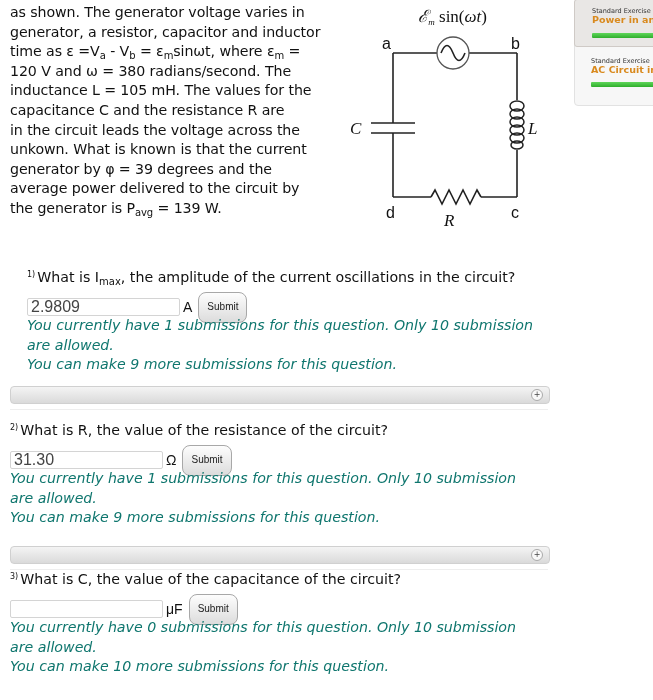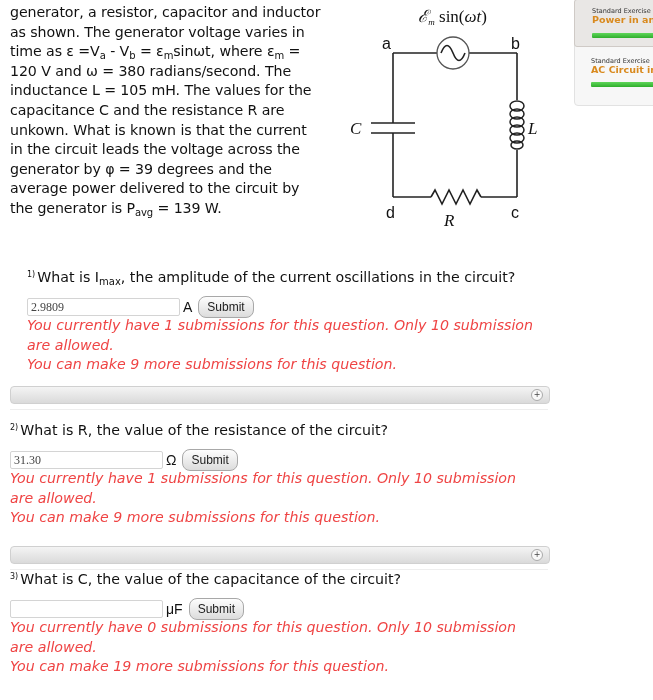--- a/index.html
+++ b/index.html
@@ -25,54 +25,54 @@
   .side-type { position:absolute; left:17px; font-size:6.5px; color:#333; white-space:nowrap; }
   .side-title { position:absolute; left:17px; font-size:9.5px; font-weight:bold; color:#d98a1e; white-space:nowrap; }
   .side-bar { position:absolute; left:17px; width:80px; height:5px; background:linear-gradient(#5fd65a,#2fae2c); border-radius:1px; }
   .question { position:absolute; left:10px; width:545px; }
   .q-label { font-size:14.2px; line-height:18px; white-space:nowrap; }
   .q-label sup { font-size:8px; vertical-align:5px; margin-right:2px; }
   .q-label sub { font-size:10px; vertical-align:-3px; line-height:0; }
   .answer-row { display:flex; align-items:center; height:18px; margin-top:12px; }
   .answer-input {
     width:145px; height:16px; border:1px solid #d4d4d4; border-radius:2px;
-    font-family:Liberation Serif, serif; font-size:12px; color:#444;
+    font-family:Liberation Sans, sans-serif; font-size:16px; color:#444;
     padding:8px 3px; box-sizing:border-box; width:153px; background:#fff; outline:none;
   }
   .unit { font-family:"Liberation Sans", sans-serif; font-size:14px; margin:0 6px 0 3px; }
   .submit-btn {
-    height:22px; padding:0 8px; border:1px solid #a8a8a8; border-radius:8px;
+    height:31px; padding:0 8px; border:1px solid #a8a8a8; border-radius:8px;
     background:linear-gradient(#fdfdfd,#dcdcdc); font-family:"Liberation Sans", sans-serif;
-    font-size:12px; color:#222; line-height:12px; cursor:pointer;
+    font-size:10px; color:#222; line-height:12px; cursor:pointer;
   }
-  .status { color:#ef4444; font-style:italic; font-size:14.2px; line-height:19.5px; }
+  .status { color:#0f766e; font-style:italic; font-size:14.2px; line-height:19.5px; }
   .hint-bar {
     position:absolute; left:10px; width:538px; height:16px;
     border:1px solid #d0d0d0; border-radius:4px;
     background:linear-gradient(#f4f4f4,#dadada);
   }
   .hint-icon {
     position:absolute; right:6px; top:2px; width:10px; height:10px; border-radius:50%;
     border:1px solid #aaa; background:#f8f8f8; font-size:8px; line-height:10px;
     text-align:center; color:#444;
   }
   .divider { position:absolute; left:10px; width:538px; height:1px; background:#eeeeee; }
 </style>
 </head>
 <body>
 
 <div class="problem-text">
+  <div>as shown. The generator voltage varies in</div>
   <div>generator, a resistor, capacitor and inductor</div>
-  <div>as shown. The generator voltage varies in</div>
   <div><span>time as ε =V</span><sub>a</sub><span> - V</span><sub>b</sub><span> = ε</span><sub>m</sub><span>sinωt, where ε</span><sub>m</sub><span> =</span></div>
   <div>120 V and ω = 380 radians/second. The</div>
   <div>inductance L = 105 mH. The values for the</div>
   <div>capacitance C and the resistance R are</div>
+  <div>in the circuit leads the voltage across the</div>
   <div>unkown. What is known is that the current</div>
-  <div>in the circuit leads the voltage across the</div>
   <div>generator by φ = 39 degrees and the</div>
   <div>average power delivered to the circuit by</div>
   <div><span>the generator is P</span><sub>avg</sub><span> = 139 W.</span></div>
 </div>
 
 <svg class="circuit" viewBox="0 0 205 240" xmlns="http://www.w3.org/2000/svg">
   <g stroke="#222" stroke-width="1.6" fill="none">
     <line x1="48" y1="53" x2="92" y2="53"></line>
     <line x1="124" y1="53" x2="172" y2="53"></line>
     <line x1="48" y1="53" x2="48" y2="123"></line>
@@ -165,15 +165,15 @@
 <div class="question" style="top:568px;">
   <div class="q-label"><sup>3)</sup><span>What is C, the value of the capacitance of the circuit?</span></div>
   <div class="answer-row">
     <input class="answer-input" type="text" value="" style="">
     <span class="unit">μF</span>
     <button class="submit-btn">Submit</button>
   </div>
   <div class="status">
     <div>You currently have 0 submissions for this question. Only 10 submission</div>
     <div>are allowed.</div>
-    <div>You can make 19 more submissions for this question.</div>
+    <div>You can make 10 more submissions for this question.</div>
   </div>
 </div>
 
 </body></html>

